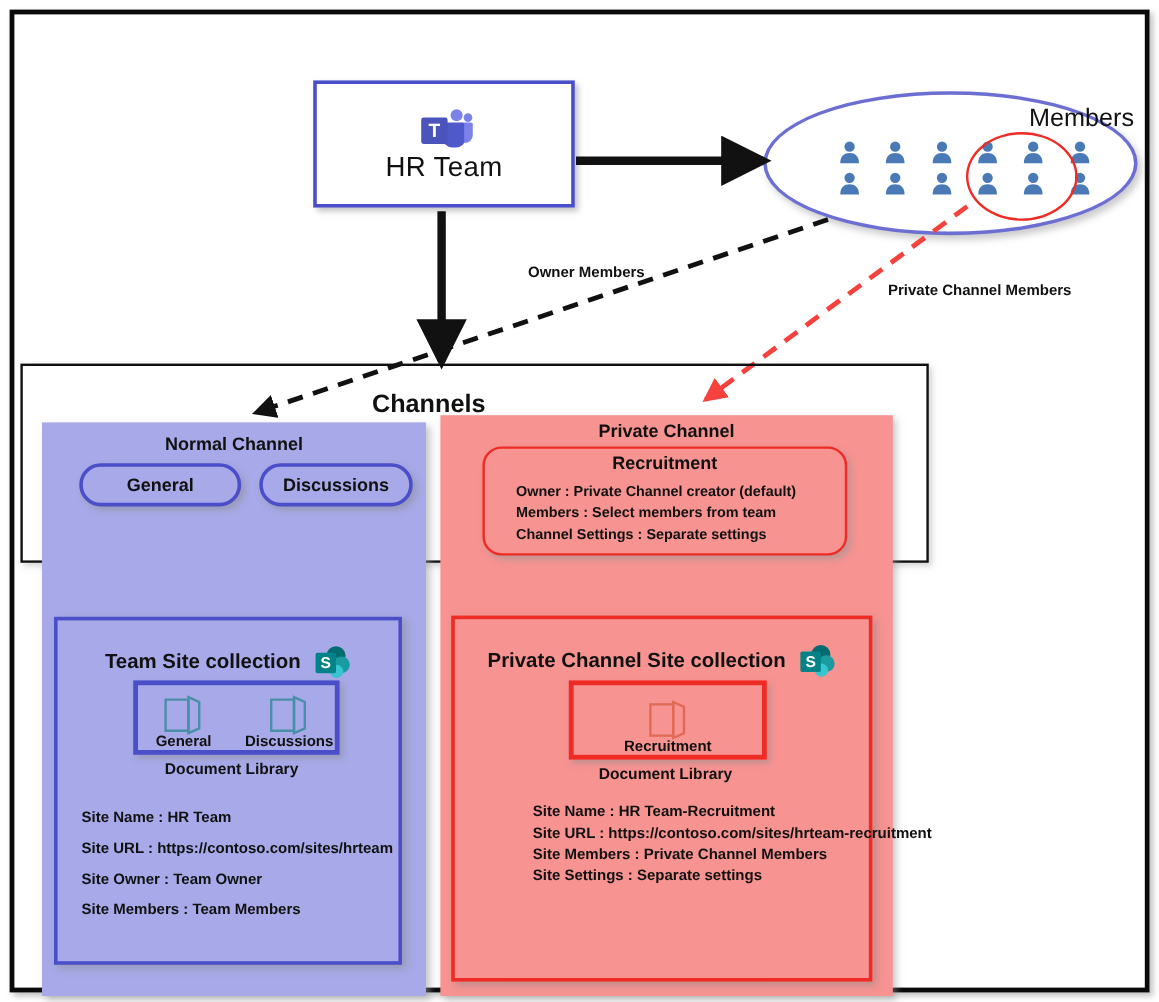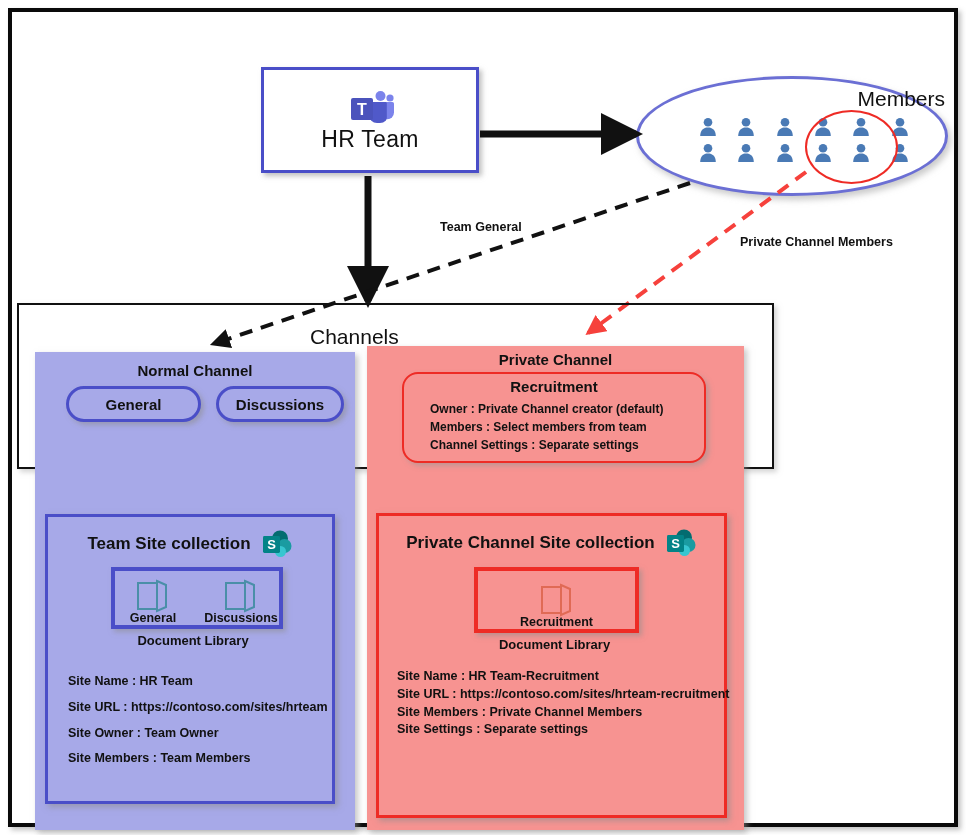--- a/index.html
+++ b/index.html
@@ -56,21 +56,21 @@
   
   .svg-layer{position:absolute;left:0;top:0;width:966px;height:835px;pointer-events:none;}
   .lbl{position:absolute;font-size:12.5px;font-weight:bold;color:#111;white-space:nowrap;}
   
   .channels-box{
     position:absolute;left:17px;top:303px;width:757px;height:166px;
     border:2px solid #111;background:transparent;box-sizing:border-box;
     box-shadow:3px 3px 5px rgba(170,170,170,.5);
   }
   .channels-title{
-    position:absolute;left:310px;top:325px;font-size:21px;font-weight:normal;color:#111;
+    position:absolute;left:310px;top:325px;font-size:21px;font-weight:bold;color:#111;
   }
   
   .blue-col{
     position:absolute;left:35px;top:352px;width:320px;height:478px;
     background:#a7a9e8;
     box-shadow:3px 3px 6px rgba(150,150,150,.55);
   }
   .normal-channel-title{
     position:absolute;left:0;top:10px;width:100%;text-align:center;
     font-size:15px;font-weight:bold;color:#111;
@@ -84,21 +84,21 @@
   }
   #pill-general{left:31px;top:34px;width:135px;}
   #pill-discussions{left:181px;top:34px;width:128px;}
   
   .site-box-blue{
     position:absolute;left:10px;top:162px;width:290px;height:290px;
     border:3px solid #4a4ec8;background:#a7a9e8;box-sizing:border-box;
     box-shadow:3px 3px 6px rgba(140,140,140,.6);
   }
   .site-title{
-    position:absolute;top:12px;left:0;width:100%;
+    position:absolute;top:20px;left:0;width:100%;
     display:flex;align-items:center;justify-content:center;gap:10px;
     font-size:17px;font-weight:bold;color:#111;
   }
   .sp-icon{width:32px;height:30px;display:block;}
   .doclib-box-blue{
     position:absolute;left:63px;top:50px;width:172px;height:62px;
     border:4px solid #4a4ec8;background:#a7a9e8;box-sizing:border-box;
     box-shadow:3px 3px 5px rgba(140,140,140,.55);
     display:flex;align-items:flex-end;justify-content:center;gap:12px;
   }
@@ -151,21 +151,21 @@
     display:flex;align-items:flex-end;justify-content:center;
   }
   .doclib-caption-pink{
     position:absolute;top:121px;left:0;width:351px;text-align:center;
     font-size:13px;font-weight:bold;color:#111;
   }
   .meta-list-pink{
     position:absolute;left:18px;top:152px;
     font-size:12.5px;font-weight:bold;color:#111;line-height:1.42;
   }
-  .meta-list-pink div{white-space:nowrap;}
+  .meta-list-pink div{white-space:nowrap;margin-left:47px;}
 </style>
 </head>
 <body>
 
 <div id="canvas">
 
   <div class="outer-frame"></div>
 
   <div class="hr-team-box">
     <svg class="teams-icon" viewBox="0 0 52 38">
@@ -258,21 +258,21 @@
 
     <line x1="806" y1="172" x2="588" y2="333" stroke="#f6413c" stroke-width="4" stroke-dasharray="13,9" marker-end="url(#ar-red)"></line>
 
     <line x1="139" y1="424" x2="139" y2="508" stroke="#111" stroke-width="6" stroke-dasharray="14,10" marker-end="url(#ar-black-d)"></line>
 
     <line x1="266" y1="423" x2="240" y2="508" stroke="#111" stroke-width="6" stroke-dasharray="14,10" marker-end="url(#ar-black-d)"></line>
 
     <line x1="537" y1="463" x2="537" y2="509" stroke="#f6413c" stroke-width="6" marker-end="url(#ar-red-s)"></line>
   </svg>
 
-  <div class="lbl" style="left:440px;top:220px;">Team General</div>
+  <div class="lbl" style="left:440px;top:220px;">Owner Members</div>
   <div class="lbl" style="left:740px;top:235px;">Private Channel Members</div>
 
   <div class="channels-box"></div>
   <div class="channels-title">Channels</div>
 
   <div class="blue-col">
     <div class="normal-channel-title">Normal Channel</div>
 
     <div class="pill" id="pill-general">
       <span>General</span>

